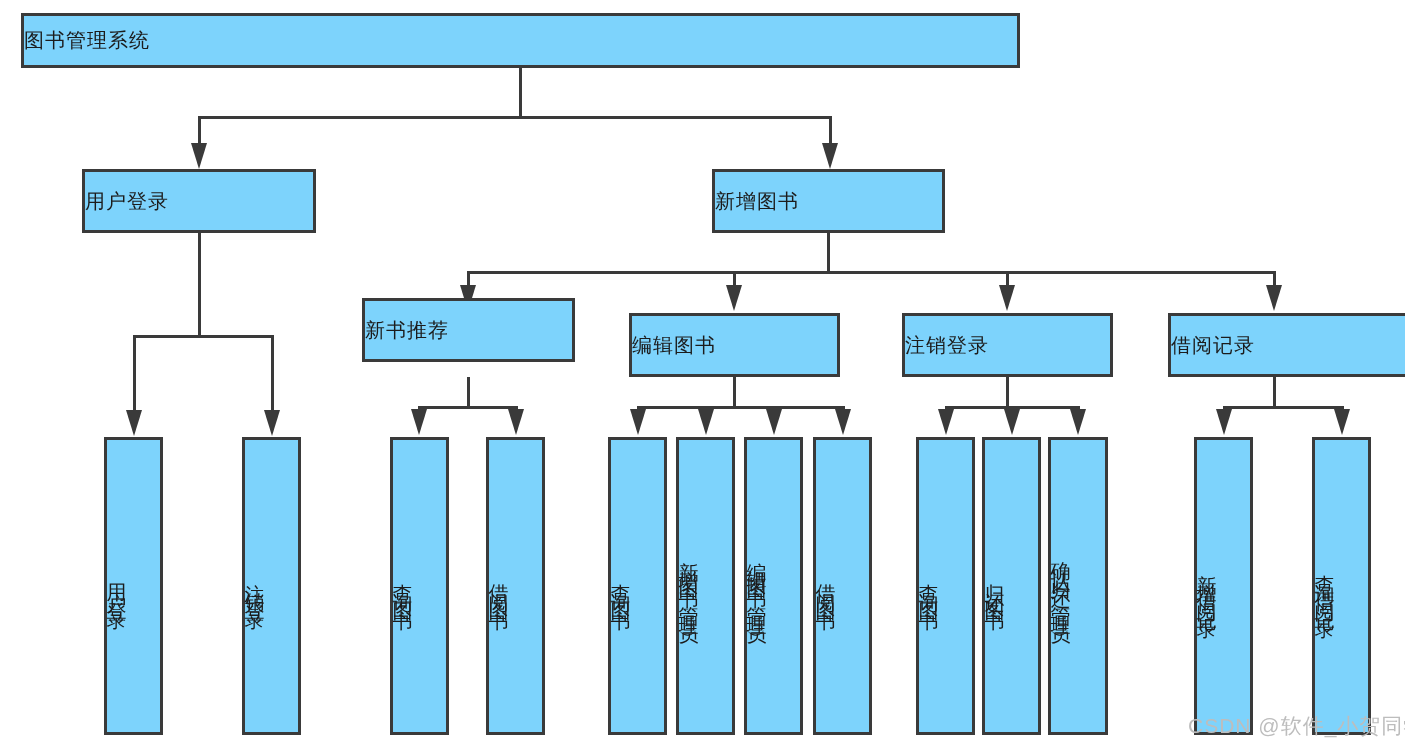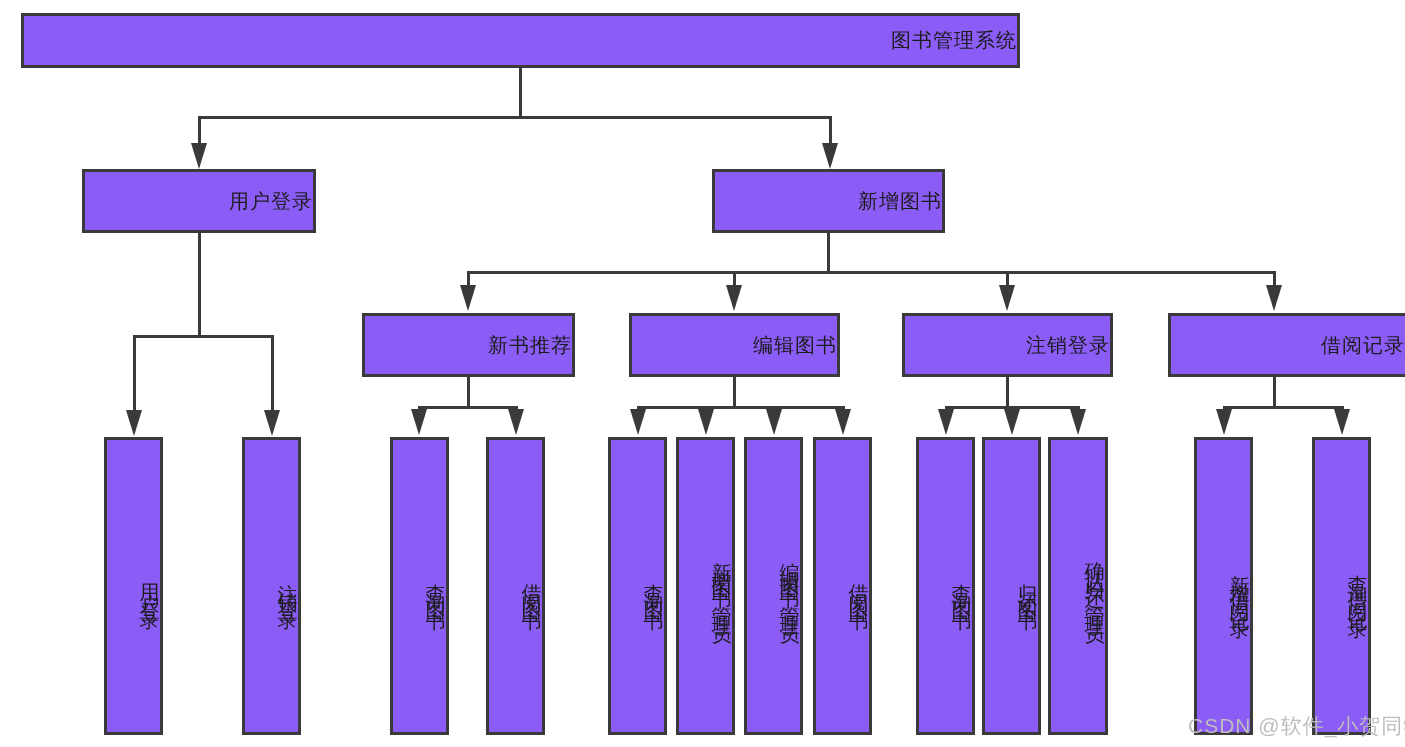--- a/index.html
+++ b/index.html
@@ -8,24 +8,24 @@
     width: 1405px;
     height: 747px;
     background: #ffffff;
     font-family: "Liberation Sans", "DejaVu Sans", sans-serif;
     overflow: hidden;
   }
   .box {
     position: absolute;
     box-sizing: border-box;
     border: 3px solid #3a3a3a;
-    background: #8b5cf6;
+    background: #7dd3fc;
     display: flex;
     align-items: center;
-    justify-content: flex-end;
+    justify-content: flex-start;
     color: #1c1c1c;
     font-size: 20px;
     letter-spacing: 1px;
   }
   .leaf .lbl {
     writing-mode: vertical-rl;
     text-orientation: mixed;
     line-height: 1;
     letter-spacing: 9px;
     font-size: 20px;
@@ -108,21 +108,21 @@
     <span>图书管理系统</span>
   </div>
 
   <div class="box" style="left:82px; top:169px; width:234px; height:64px;">
     <span>用户登录</span>
   </div>
   <div class="box" style="left:712px; top:169px; width:233px; height:64px;">
     <span>新增图书</span>
   </div>
 
-  <div class="box" style="left:362px; top:313px; width:213px; height:64px;">
+  <div class="box" style="left:362px; top:298px; width:213px; height:64px;">
     <span>新书推荐</span>
   </div>
   <div class="box" style="left:629px; top:313px; width:211px; height:64px;">
     <span>编辑图书</span>
   </div>
   <div class="box" style="left:902px; top:313px; width:211px; height:64px;">
     <span>注销登录</span>
   </div>
   <div class="box" style="left:1168px; top:313px; width:240px; height:64px;">
     <span>借阅记录</span>

